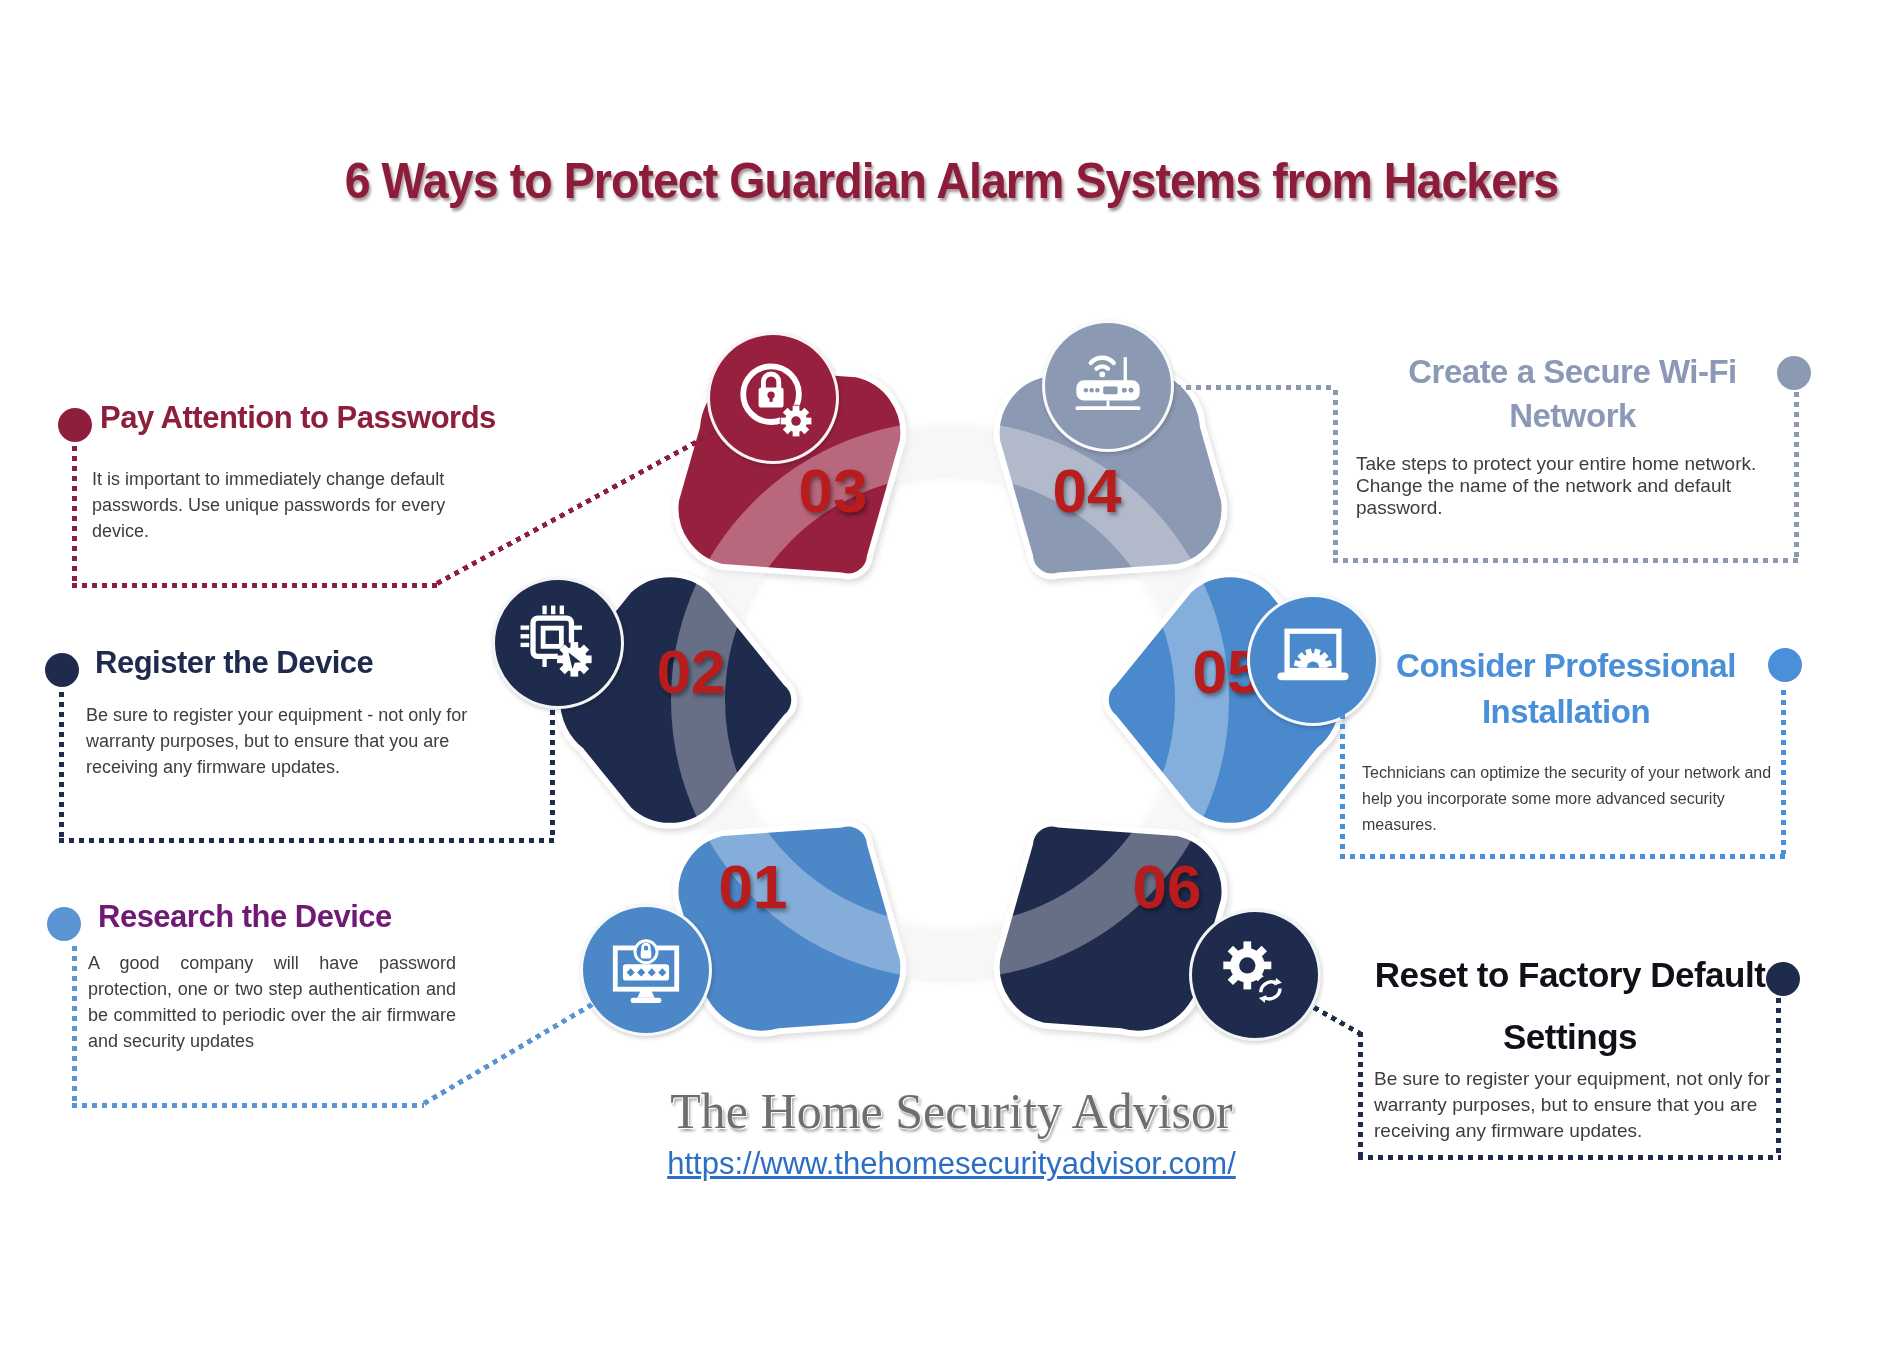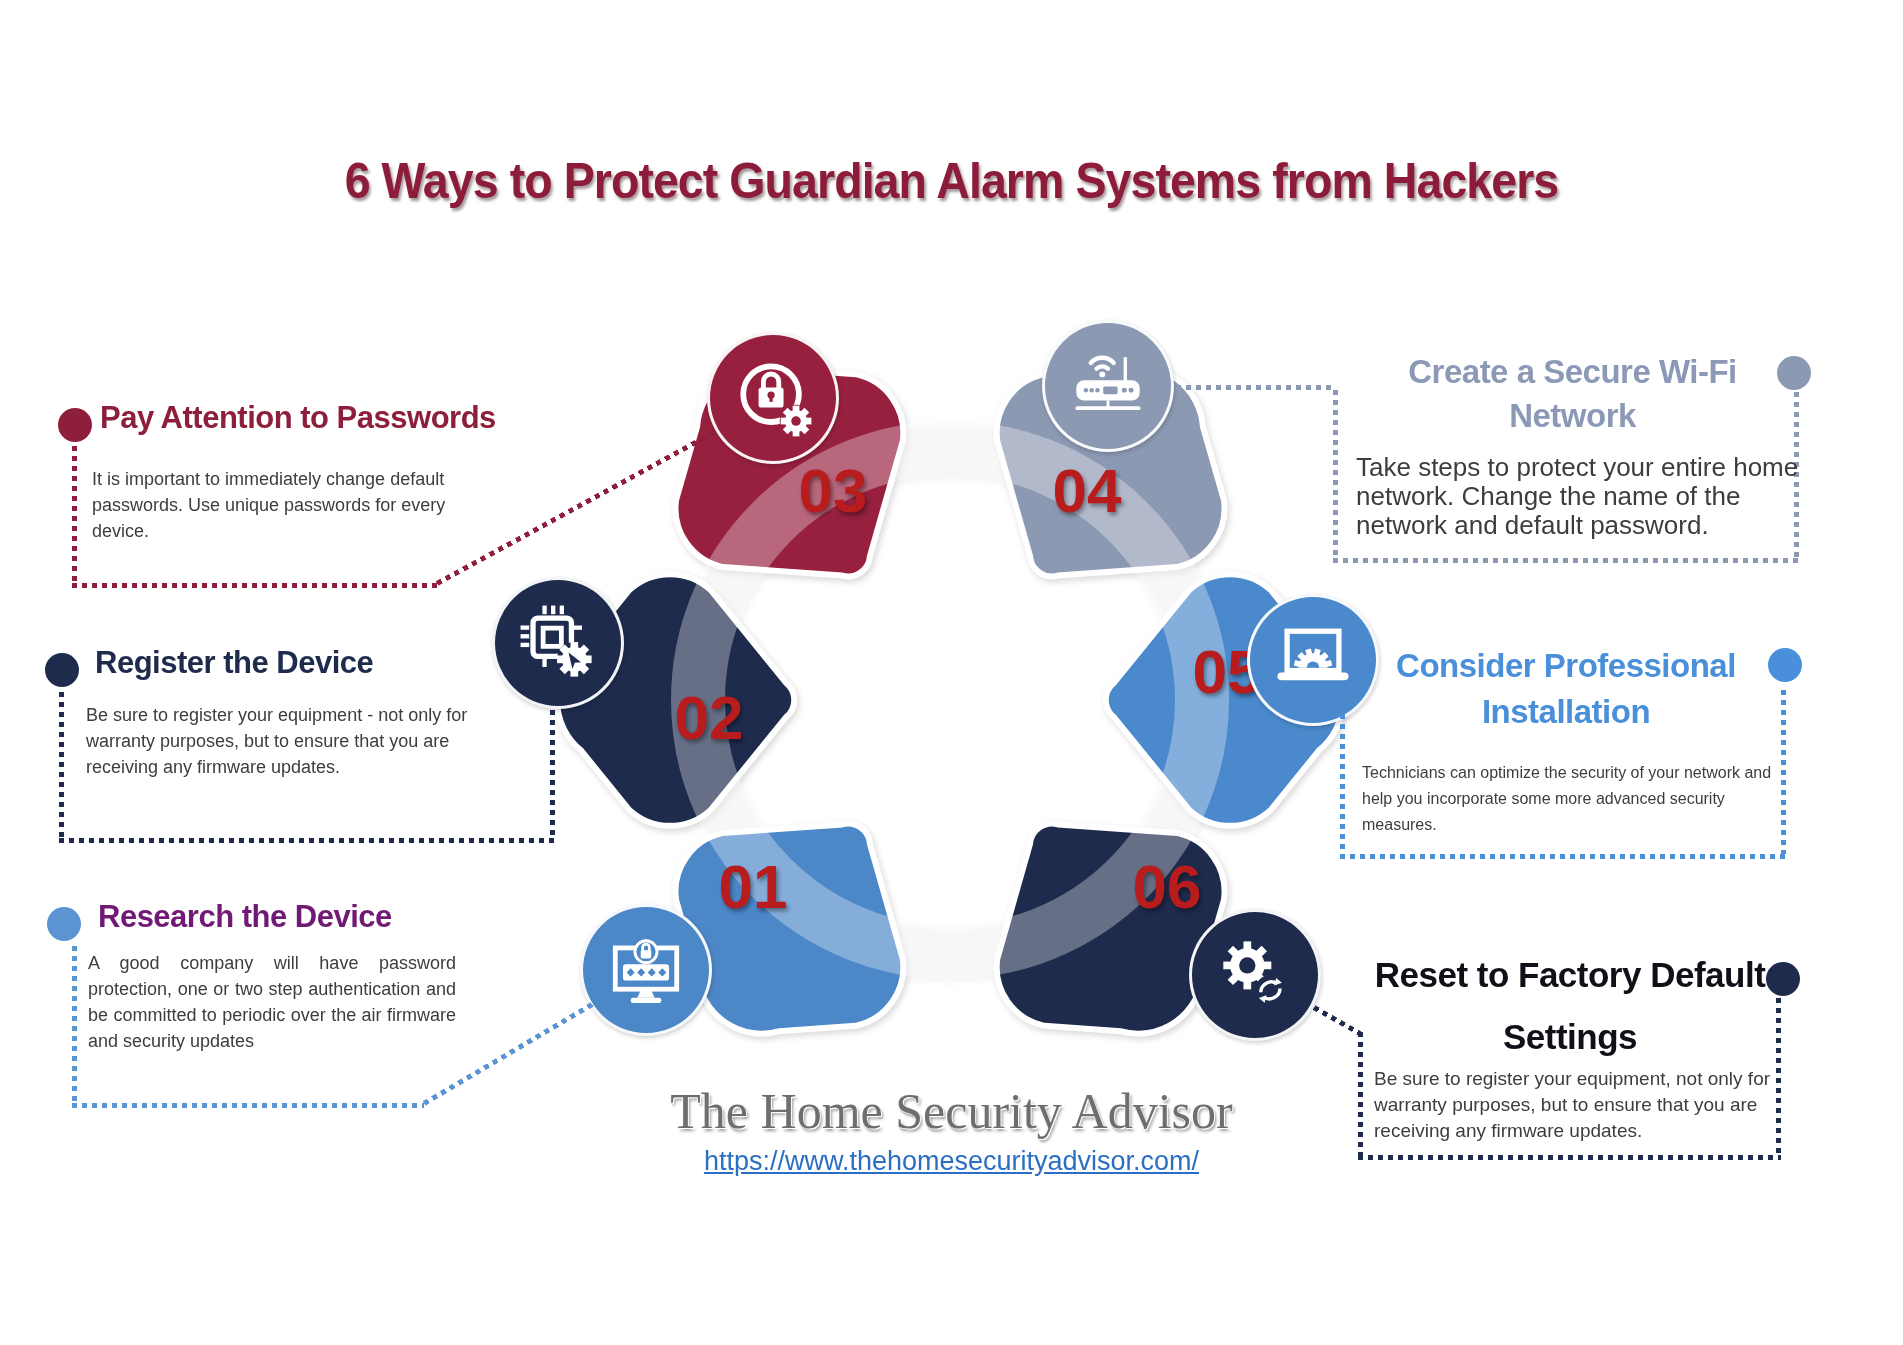--- a/index.html
+++ b/index.html
@@ -34,21 +34,21 @@
     font-size:62px; font-weight:800; color:#b91c1c;
     text-shadow:2px 3px 4px rgba(0,0,0,.4); }
   .icon-circle { position:absolute; width:132px; height:132px; border-radius:50%;
     border:3px solid rgba(255,255,255,.95); display:flex; align-items:center; justify-content:center;
     box-shadow:1px 2px 4px rgba(0,0,0,.18); }
   
   #brand { position:absolute; top:1082px; left:0; width:100%; text-align:center;
     font-family:"Liberation Serif", serif; font-size:50px; color:#6e6e6e;
     text-shadow:-1px -1px 0 #fdfdfd, 1px 1px 0 #ffffff, 2px 3px 3px #979797; }
   #site-url { position:absolute; top:1146px; left:0; width:100%; text-align:center;
-    font-size:27px; color:#2b6fc4; text-decoration:underline; cursor:pointer; }
+    font-size:31px; color:#2b6fc4; text-decoration:underline; cursor:pointer; }
 </style>
 </head>
 <body>
 
 <div id="canvas">
 
   <div id="main-title">6 Ways to Protect Guardian Alarm Systems from Hackers</div>
 
   <svg id="flower" viewBox="0 0 1903 1345">
     <defs>
@@ -63,21 +63,21 @@
       <use href="#petal" transform="translate(950,700) rotate(-90)" fill="#1E2B4D"></use>
       <use href="#petal" transform="translate(950,700) rotate(90)" fill="#4A89CC"></use>
       <use href="#petal" transform="translate(950,700) rotate(-145)" fill="#4C87C8"></use>
       <use href="#petal" transform="translate(950,700) rotate(145)" fill="#1E2B4D"></use>
     </g>
     <circle cx="950" cy="700" r="252" fill="none" stroke="#ffffff" stroke-opacity="0.32" stroke-width="54"></circle>
   </svg>
 
   <div class="petal-num" style="left:768px; top:455px;">03</div>
   <div class="petal-num" style="left:1022px; top:455px;">04</div>
-  <div class="petal-num" style="left:644px; top:636px;margin-top:46px;">02</div>
+  <div class="petal-num" style="left:626px; top:636px;">02</div>
   <div class="petal-num" style="left:1162px; top:636px;">05</div>
   <div class="petal-num" style="left:688px; top:851px;">01</div>
   <div class="petal-num" style="left:1102px; top:851px;">06</div>
 
   <div class="icon-circle" style="left:707px; top:332px; background:#97203F;">
     <svg width="96" height="96" viewBox="0 0 100 100">
       <circle cx="48" cy="46" r="29" fill="none" stroke="#fff" stroke-width="6"></circle>
       <path d="M40 41 v-8 a8 8 0 0 1 16 0 v8" fill="none" stroke="#fff" stroke-width="5"></path>
       <rect x="35" y="39" width="26" height="21" rx="3" fill="#fff"></rect>
       <circle cx="48" cy="47" r="3.8" fill="#97203F"></circle>
@@ -236,21 +236,21 @@
     <div class="dot-d" style="--c:#5B94D2; left:424px; top:1101px; width:198px; transform:rotate(-30.5deg);"></div>
   </div>
 
   <div>
     <div class="dot-h" style="--c:#8C99B3; left:1176px; top:385px; width:160px;"></div>
     <div class="dot-v" style="--c:#8C99B3; left:1333px; top:390px; height:172px;"></div>
     <div class="dot-h" style="--c:#8C99B3; left:1333px; top:558px; width:466px;"></div>
     <div class="dot-v" style="--c:#8C99B3; left:1794px; top:392px; height:168px;"></div>
     <div class="bullet" style="--c:#8C99B3; left:1777px; top:356px;"></div>
     <div class="step-title centered" style="left:1345px; top:350px; width:455px; font-size:33px; line-height:44px; color:#8C99B6;">Create a Secure Wi-Fi Network</div>
-    <div class="step-body" style="left:1356px; top:453px; width:445px; font-size:26px; line-height:29px;">Take steps to protect your entire home network.  Change the name of the network and default password.</div>
+    <div class="step-body" style="left:1356px; top:453px; width:445px; font-size:19px; line-height:22px;">Take steps to protect your entire home network.  Change the name of the network and default password.</div>
   </div>
 
   <div>
     <div class="bullet" style="--c:#4A8FD9; left:1768px; top:648px;"></div>
     <div class="step-title centered" style="left:1340px; top:643px; width:452px; font-size:33px; line-height:46px; color:#4A8FD9;">Consider Professional Installation</div>
     <div class="step-body" style="left:1362px; top:760px; width:432px; font-size:16px; line-height:26px;">Technicians can optimize the security of your network and help you incorporate some more advanced security measures.</div>
     <div class="dot-v" style="--c:#4A8FD9; left:1340px; top:714px; height:144px;"></div>
     <div class="dot-h" style="--c:#4A8FD9; left:1340px; top:854px; width:447px;"></div>
     <div class="dot-v" style="--c:#4A8FD9; left:1781px; top:690px; height:164px;"></div>
   </div>

